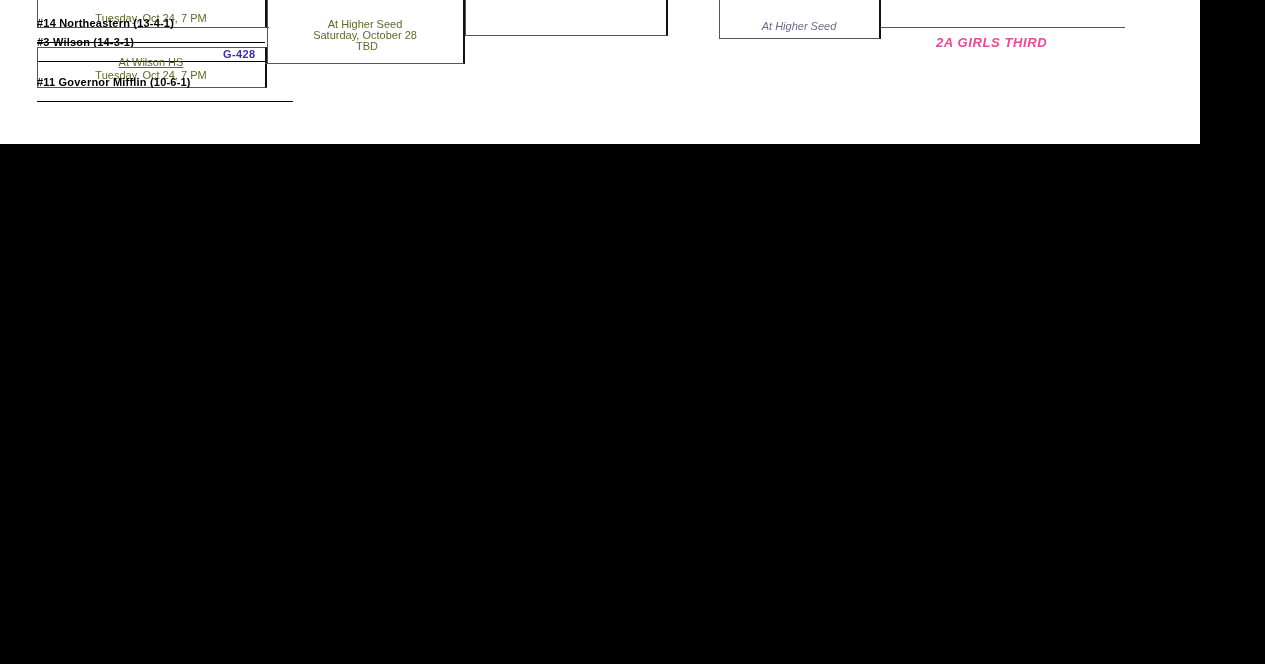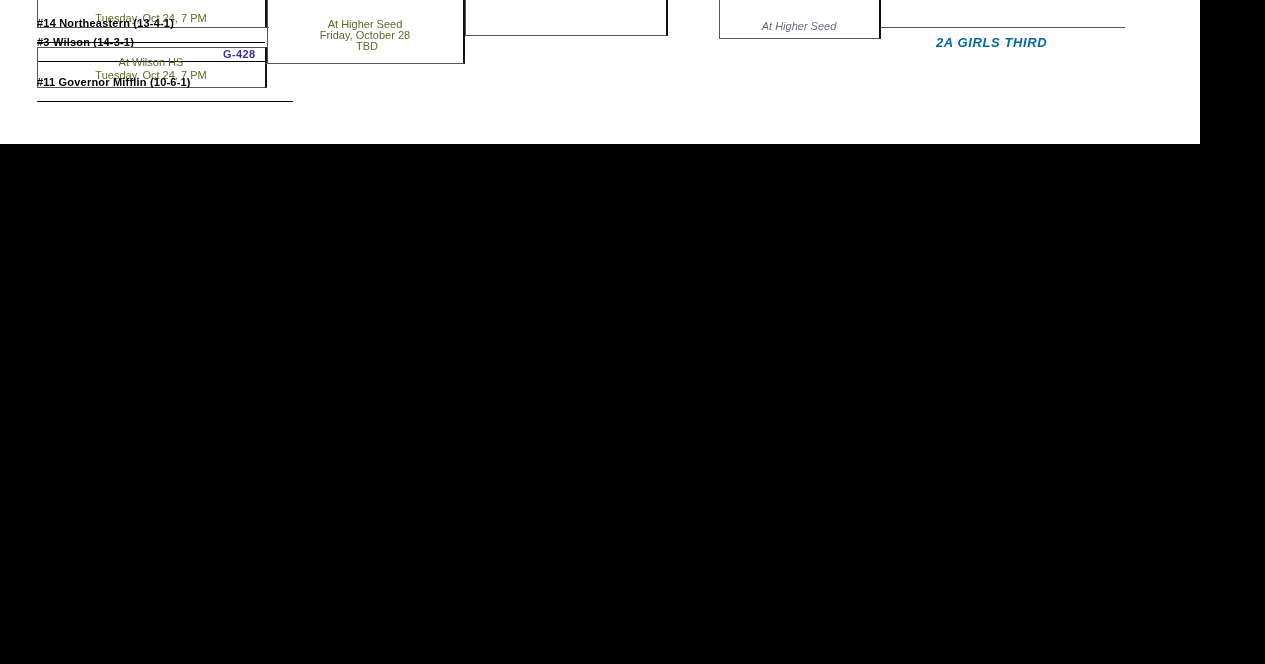--- a/index.html
+++ b/index.html
@@ -81,21 +81,21 @@
     font-style: italic;
     color: #6b6b8c;
     white-space: nowrap;
     text-align: center;
   }
   .roundlabel {
     position: absolute;
     font-size: 13px;
     font-weight: bold;
     font-style: italic;
-    color: #0369a1;
+    color: #ec4899;
     white-space: nowrap;
     letter-spacing: 0.6px;
   }
 </style>
 </head>
 <body>
 
 <div id="page">
   <div id="bracket">
 
@@ -106,35 +106,35 @@
     <div class="team underlined" style="left:37px; top:1px; width:228px;">#14 Northeastern (13-4-1)</div>
 
     <div class="hline" style="left:265px; top:11px; width:4px;"></div>
 
     <div class="team underlined" style="left:37px; top:20px; width:228px;">#3 Wilson (14-3-1)</div>
 
     <div class="gamebox" style="left:37px; top:31px; width:230px; height:41px;"></div>
 
     <div class="gamecode" style="left:223px; top:32px;">G-428</div>
 
-    <div class="meta" style="left:37px; top:40px; width:228px;">At Wilson HS</div>
+    <div class="meta" style="left:37px; top:40px; width:228px;text-decoration:underline;">At Wilson HS</div>
 
     <div class="meta" style="left:37px; top:53px; width:228px;">Tuesday, Oct 24, 7 PM</div>
 
     <div class="team underlined" style="left:37px; top:60px; width:256px;">#11 Governor Mifflin (10-6-1)</div>
 
     <div class="hline" style="left:265px; top:47px; width:4px;"></div>
 
     <div class="gamebox noborder-top" style="left:267px; top:-30px; width:198px; height:78px;"></div>
 
     <div class="gamecode" style="left:421px; top:-5px;"></div>
 
     <div class="meta" style="left:267px; top:2px; width:196px;">At Higher Seed</div>
 
-    <div class="meta" style="left:267px; top:13px; width:196px;">Friday, October 28</div>
+    <div class="meta" style="left:267px; top:13px; width:196px;">Saturday, October 28</div>
 
     <div class="meta" style="left:267px; top:24px; width:200px;">TBD</div>
 
     <div class="gamebox noborder-top" style="left:465px; top:-30px; width:203px; height:50px;"></div>
 
     <div class="meta" style="left:465px; top:0px; width:201px;"></div>
 
     <div class="gamebox noborder-top" style="left:719px; top:-30px; width:162px; height:53px;"></div>
 
     <div class="gamecode" style="left:849px; top:-5px;"></div>

